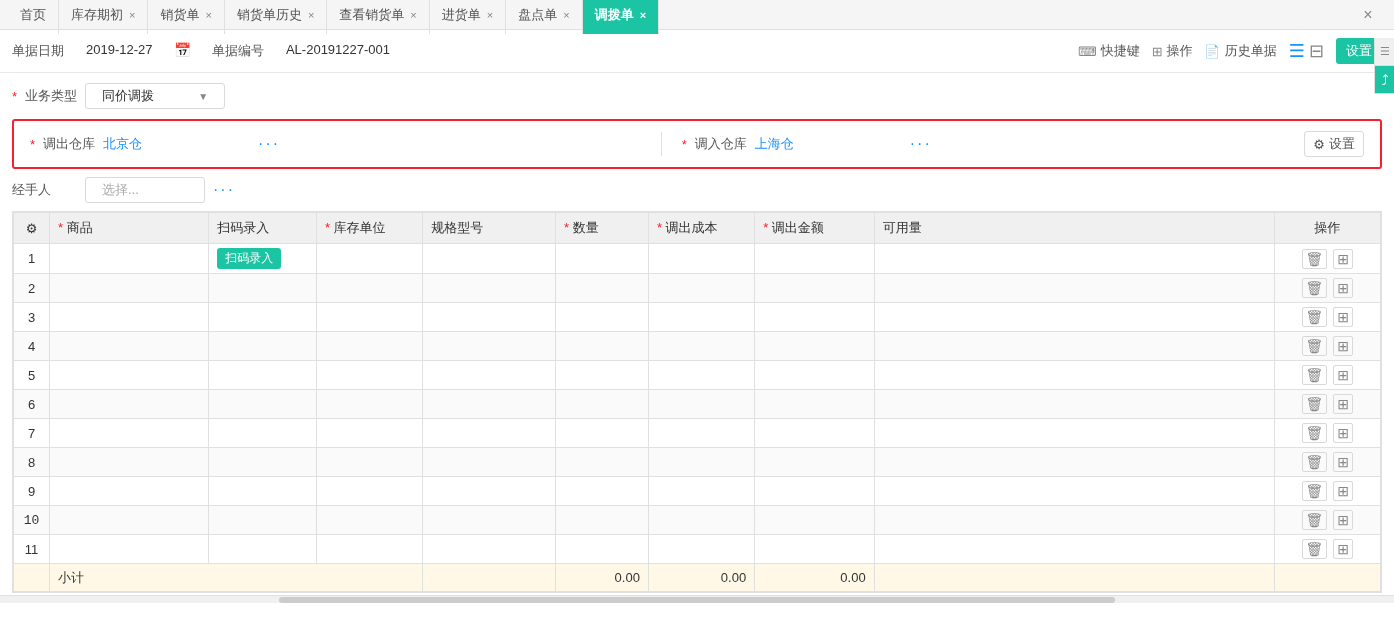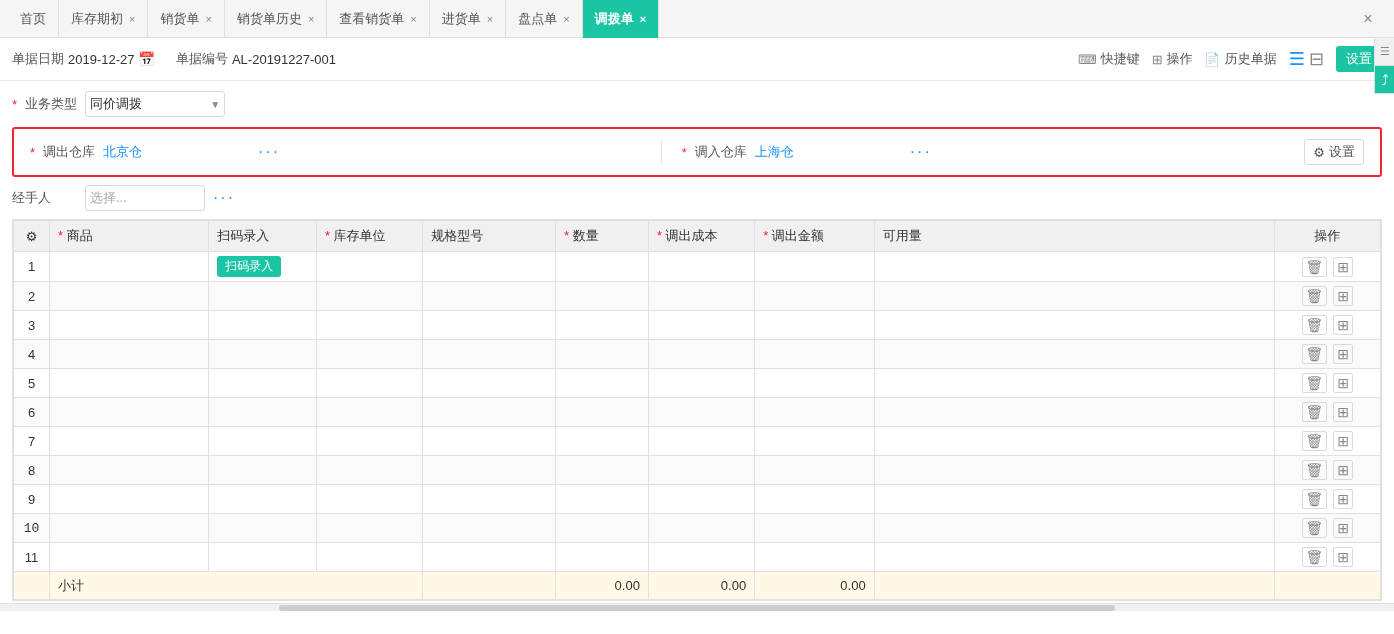--- a/index.html
+++ b/index.html
@@ -1,21 +1,21 @@
 <!DOCTYPE html>
 <html><head>
   <meta charset="utf-8">
   <style>
     * { box-sizing: border-box; margin: 0; padding: 0; }
     body { font-family: "Microsoft YaHei", "PingFang SC", sans-serif; font-size: 13px; color: #333; background: #fff; overflow: hidden; }
 
     
     .tab-bar {
       display: flex; align-items: center; border-bottom: 1px solid #e0e0e0;
-      background: #f5f5f5; height: 38px; padding: 0 8px;
+      background: #f5f5f5; height: 30px; padding: 0 8px;
     }
     .tab-item {
       display: flex; align-items: center; padding: 0 12px; height: 38px;
       cursor: pointer; font-size: 13px; color: #555; white-space: nowrap;
       border-right: 1px solid #e0e0e0; position: relative;
     }
     .tab-item.active {
       background: #1bc5a4; color: #fff; font-weight: bold;
     }
     .tab-item .close-icon {
@@ -26,21 +26,21 @@
     .window-close {
       margin-left: auto; width: 36px; height: 36px; display: flex;
       align-items: center; justify-content: center; cursor: pointer; font-size: 16px; color: #888;
     }
 
     
     .toolbar {
       display: flex; align-items: center; padding: 8px 12px;
       border-bottom: 1px solid #e8e8e8; gap: 20px;
     }
-    .toolbar-field { display: flex; align-items: center; gap: 4px; font-size: 13px; }
+    .toolbar-field { display: flex; align-items: flex-start; gap: 22px; font-size: 13px; }
     .toolbar-label { color: #555; }
     .toolbar-value { color: #333; font-weight: 500; }
     .calendar-icon { color: #1bc5a4; cursor: pointer; font-size: 14px; }
     .toolbar-right {
       margin-left: auto; display: flex; align-items: center; gap: 12px; color: #555; font-size: 13px;
     }
     .toolbar-right-item { display: flex; align-items: center; gap: 4px; cursor: pointer; color: #555; }
     .btn-settings {
       background: #1bc5a4; color: #fff; border: none; padding: 4px 10px;
       border-radius: 3px; cursor: pointer; font-size: 13px;
@@ -49,21 +49,21 @@
     
     .form-section {
       padding: 10px 12px; display: flex; align-items: flex-start; gap: 20px;
     }
     .form-row { display: flex; align-items: center; gap: 8px; }
     .required-star { color: #f5222d; font-size: 13px; }
     .form-label { color: #555; white-space: nowrap; }
     .form-value { color: #333; }
     .dropdown-select {
       display: flex; align-items: center; border: 1px solid #d9d9d9; border-radius: 3px;
-      padding: 3px 4px; min-width: 140px; cursor: pointer; gap: 4px; background: #fff;
+      padding: 3px 16px; min-width: 140px; cursor: pointer; gap: 4px; background: #fff;
     }
     .dropdown-select .arrow { margin-left: auto; color: #888; font-size: 10px; }
     .more-dots { color: #1890ff; cursor: pointer; font-size: 16px; letter-spacing: 2px; }
 
     
     .warehouse-section {
       border: 2px solid #f5222d; border-radius: 3px; margin: 0 12px;
       padding: 10px 16px; display: flex; align-items: center; gap: 0;
     }
     .warehouse-field {

